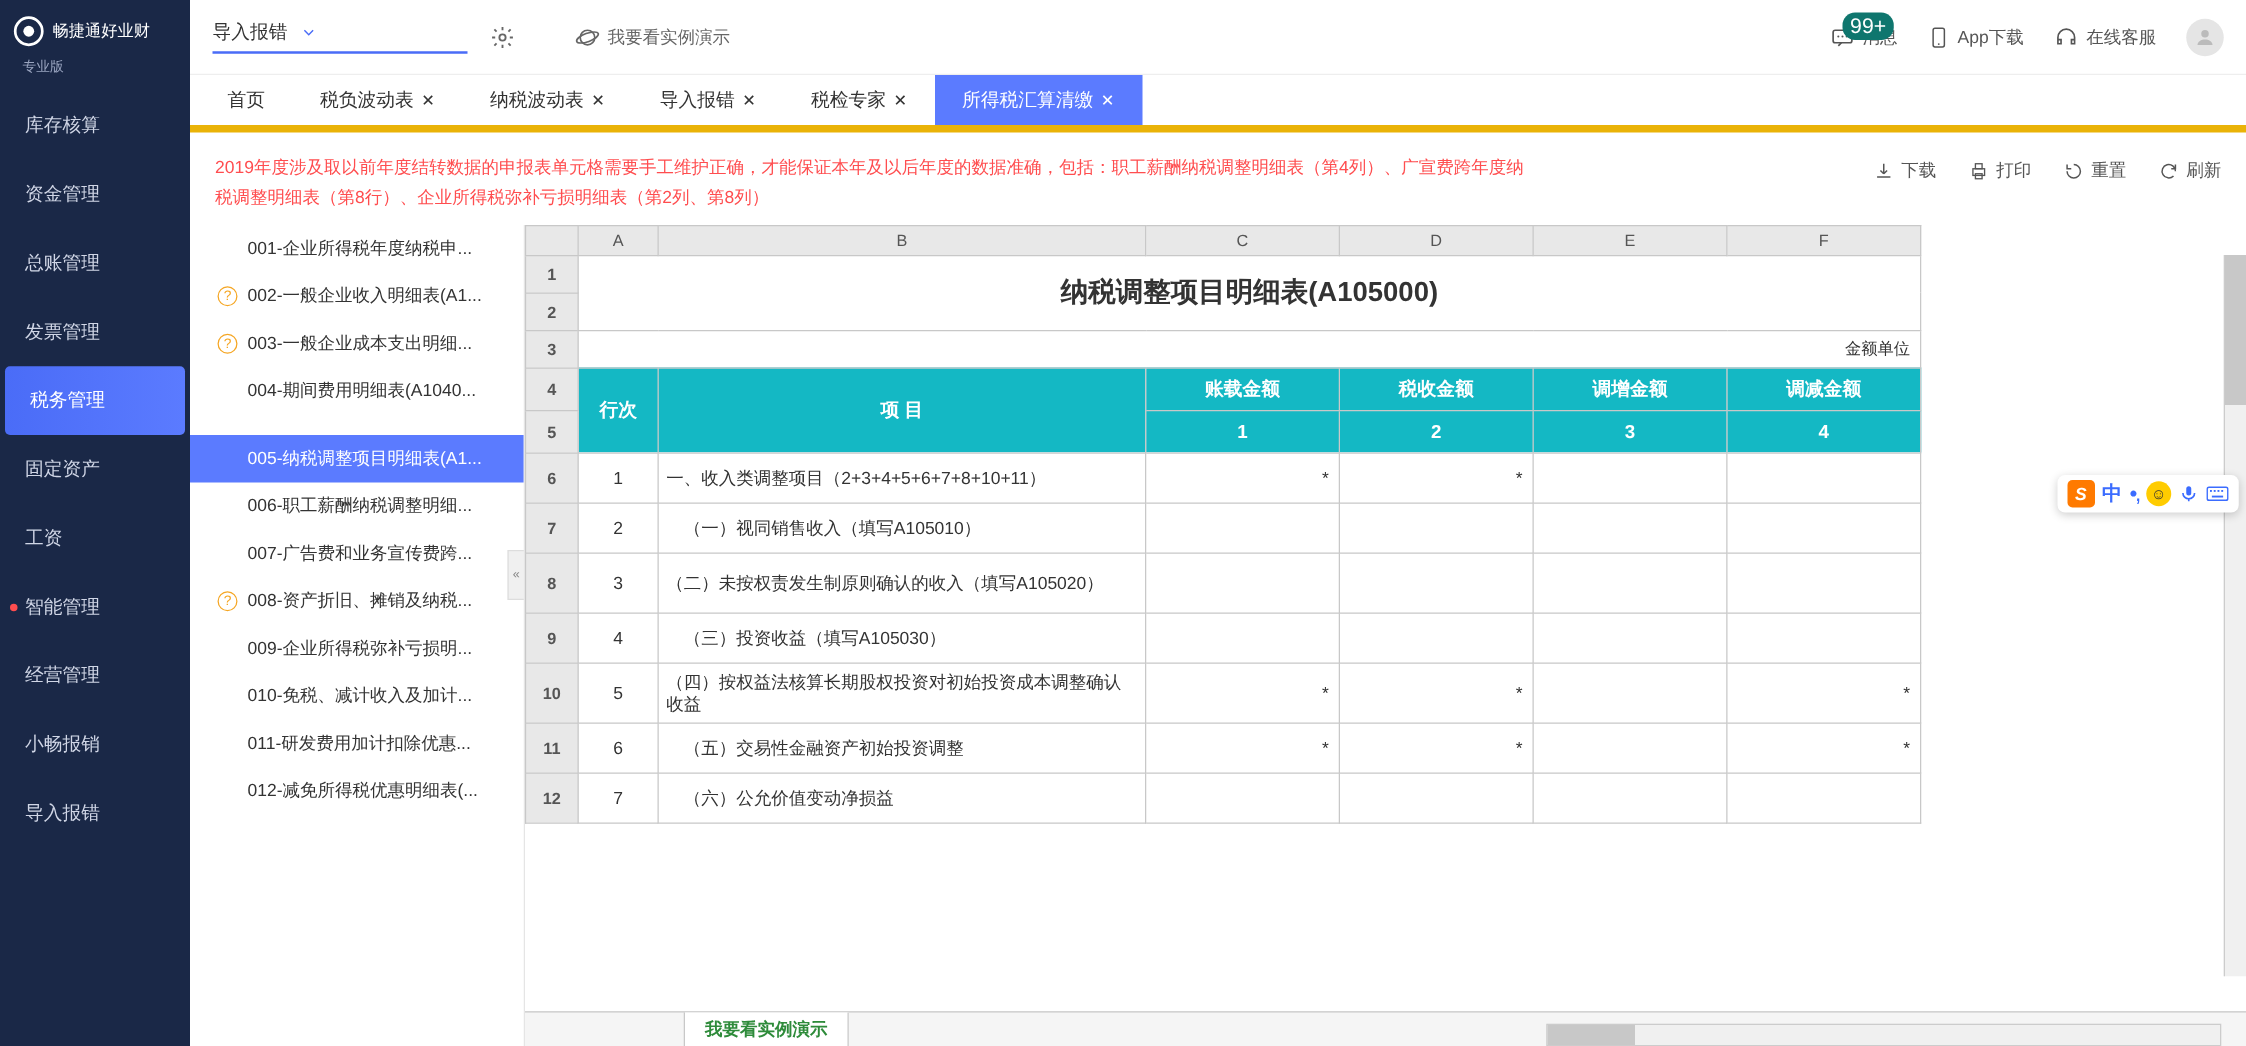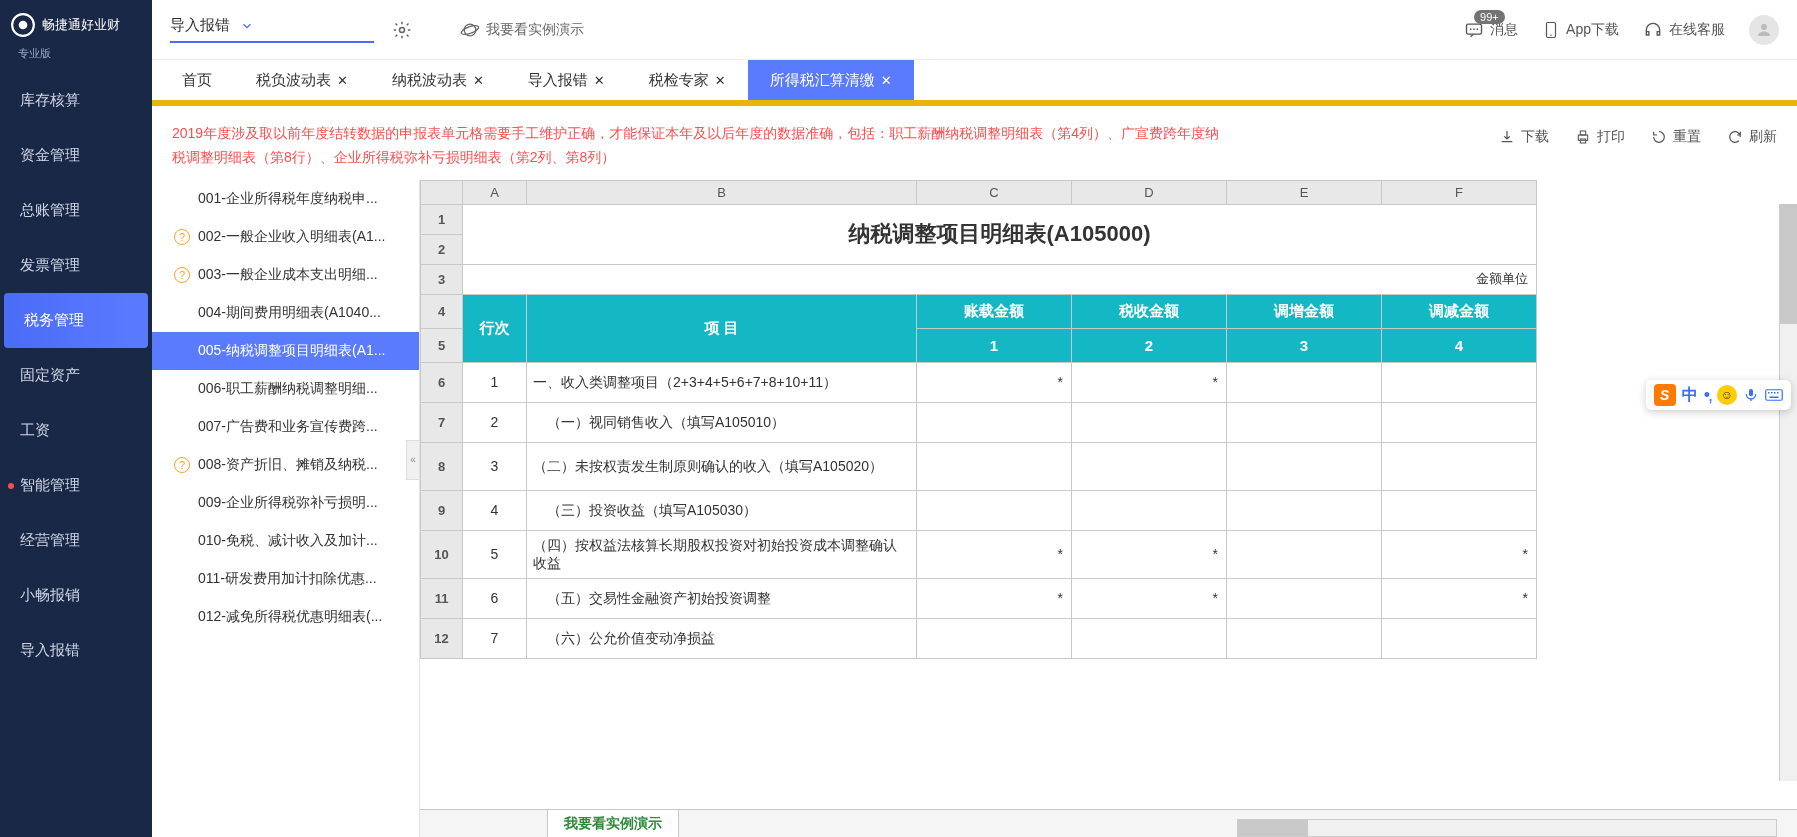--- a/index.html
+++ b/index.html
@@ -22,42 +22,42 @@
 
 
 .topbar { height: 60px; display: flex; align-items: center; padding: 0 18px; border-bottom: 1px solid #eee; gap: 18px; }
 .dropdown { display: flex; align-items: center; gap: 10px; color: #333; font-size: 15px; cursor: pointer; border-bottom: 2px solid #4a6cf7; padding-bottom: 6px; padding-right: 120px; }
 .dropdown .chev { color: #4a6cf7; margin-left: auto; }
 .gear { color: #666; cursor: pointer; }
 .demo-link { display: flex; align-items: center; gap: 6px; color: #666; cursor: pointer; margin-left: 30px; }
 .top-spacer { flex: 1; }
 .top-actions { display: flex; align-items: center; gap: 24px; }
 .top-action { display: flex; align-items: center; gap: 6px; color: #555; cursor: pointer; position: relative; }
-.badge { position: absolute; top: -10px; left: 10px; background: #737373; color: #fff; font-size: 11px; padding: 1px 6px; border-radius: 10px; }
+.badge { position: absolute; top: -10px; left: 10px; background: #0f766e; color: #fff; font-size: 17px; padding: 1px 6px; border-radius: 10px; }
 .avatar { width: 30px; height: 30px; border-radius: 50%; background: #e5e5e5; display: flex; align-items: center; justify-content: center; color: #999; }
 
 
 .tabs { height: 46px; display: flex; align-items: stretch; border-bottom: 6px solid #eab308; padding: 0 8px; }
 .tab { display: flex; align-items: center; padding: 0 22px; cursor: pointer; color: #333; gap: 6px; font-size: 15px; }
 .tab.active { background: #5b7bff; color: #fff; }
 .tab .close { font-size: 13px; }
 
 
 .notice-row { display: flex; padding: 16px 20px 10px; gap: 20px; align-items: flex-start; }
 .notice { color: #ff4d4f; font-size: 14px; line-height: 1.7; flex: 1; max-width: 1060px; }
 .tool-actions { display: flex; gap: 26px; margin-left: auto; align-items: center; padding-top: 6px; white-space: nowrap; }
 .tool-action { display: flex; align-items: center; gap: 6px; color: #555; cursor: pointer; }
 
 
 .content { flex: 1; display: flex; min-height: 0; }
 
 
 .form-list { width: 268px; border-right: 1px solid #e5e5e5; overflow: hidden; position: relative; }
 .form-item { padding: 10px 14px 10px 46px; cursor: pointer; position: relative; font-size: 14px; white-space: nowrap; overflow: hidden; text-overflow: ellipsis; }
-.form-item.selected { background: #5b7bff; color: #fff; }
+.form-item.selected { background: #5b7bff; color: #fff; margin-top: 16px; }
 .form-item .qmark { position: absolute; left: 22px; top: 50%; transform: translateY(-50%); width: 16px; height: 16px; border: 1px solid #f5a623; border-radius: 50%; color: #f5a623; font-size: 11px; display: flex; align-items: center; justify-content: center; }
 .collapse-handle { position: absolute; right: -1px; top: 260px; width: 14px; height: 40px; background: #f0f0f0; border: 1px solid #ddd; display: flex; align-items: center; justify-content: center; cursor: pointer; font-size: 10px; color: #888; }
 
 
 .sheet-area { flex: 1; display: flex; flex-direction: column; min-width: 0; position: relative; }
 .sheet-grid { flex: 1; overflow: hidden; position: relative; }
 .grid-table { border-collapse: collapse; table-layout: fixed; }
 .grid-table th, .grid-table td { border: 1px solid #c8c8c8; background: #fff; }
 .corner { width: 42px; height: 24px; background: #e8e8e8 !important; }
 .col-head { height: 24px; background: #e8e8e8 !important; text-align: center; font-weight: normal; color: #555; font-size: 13px; }

